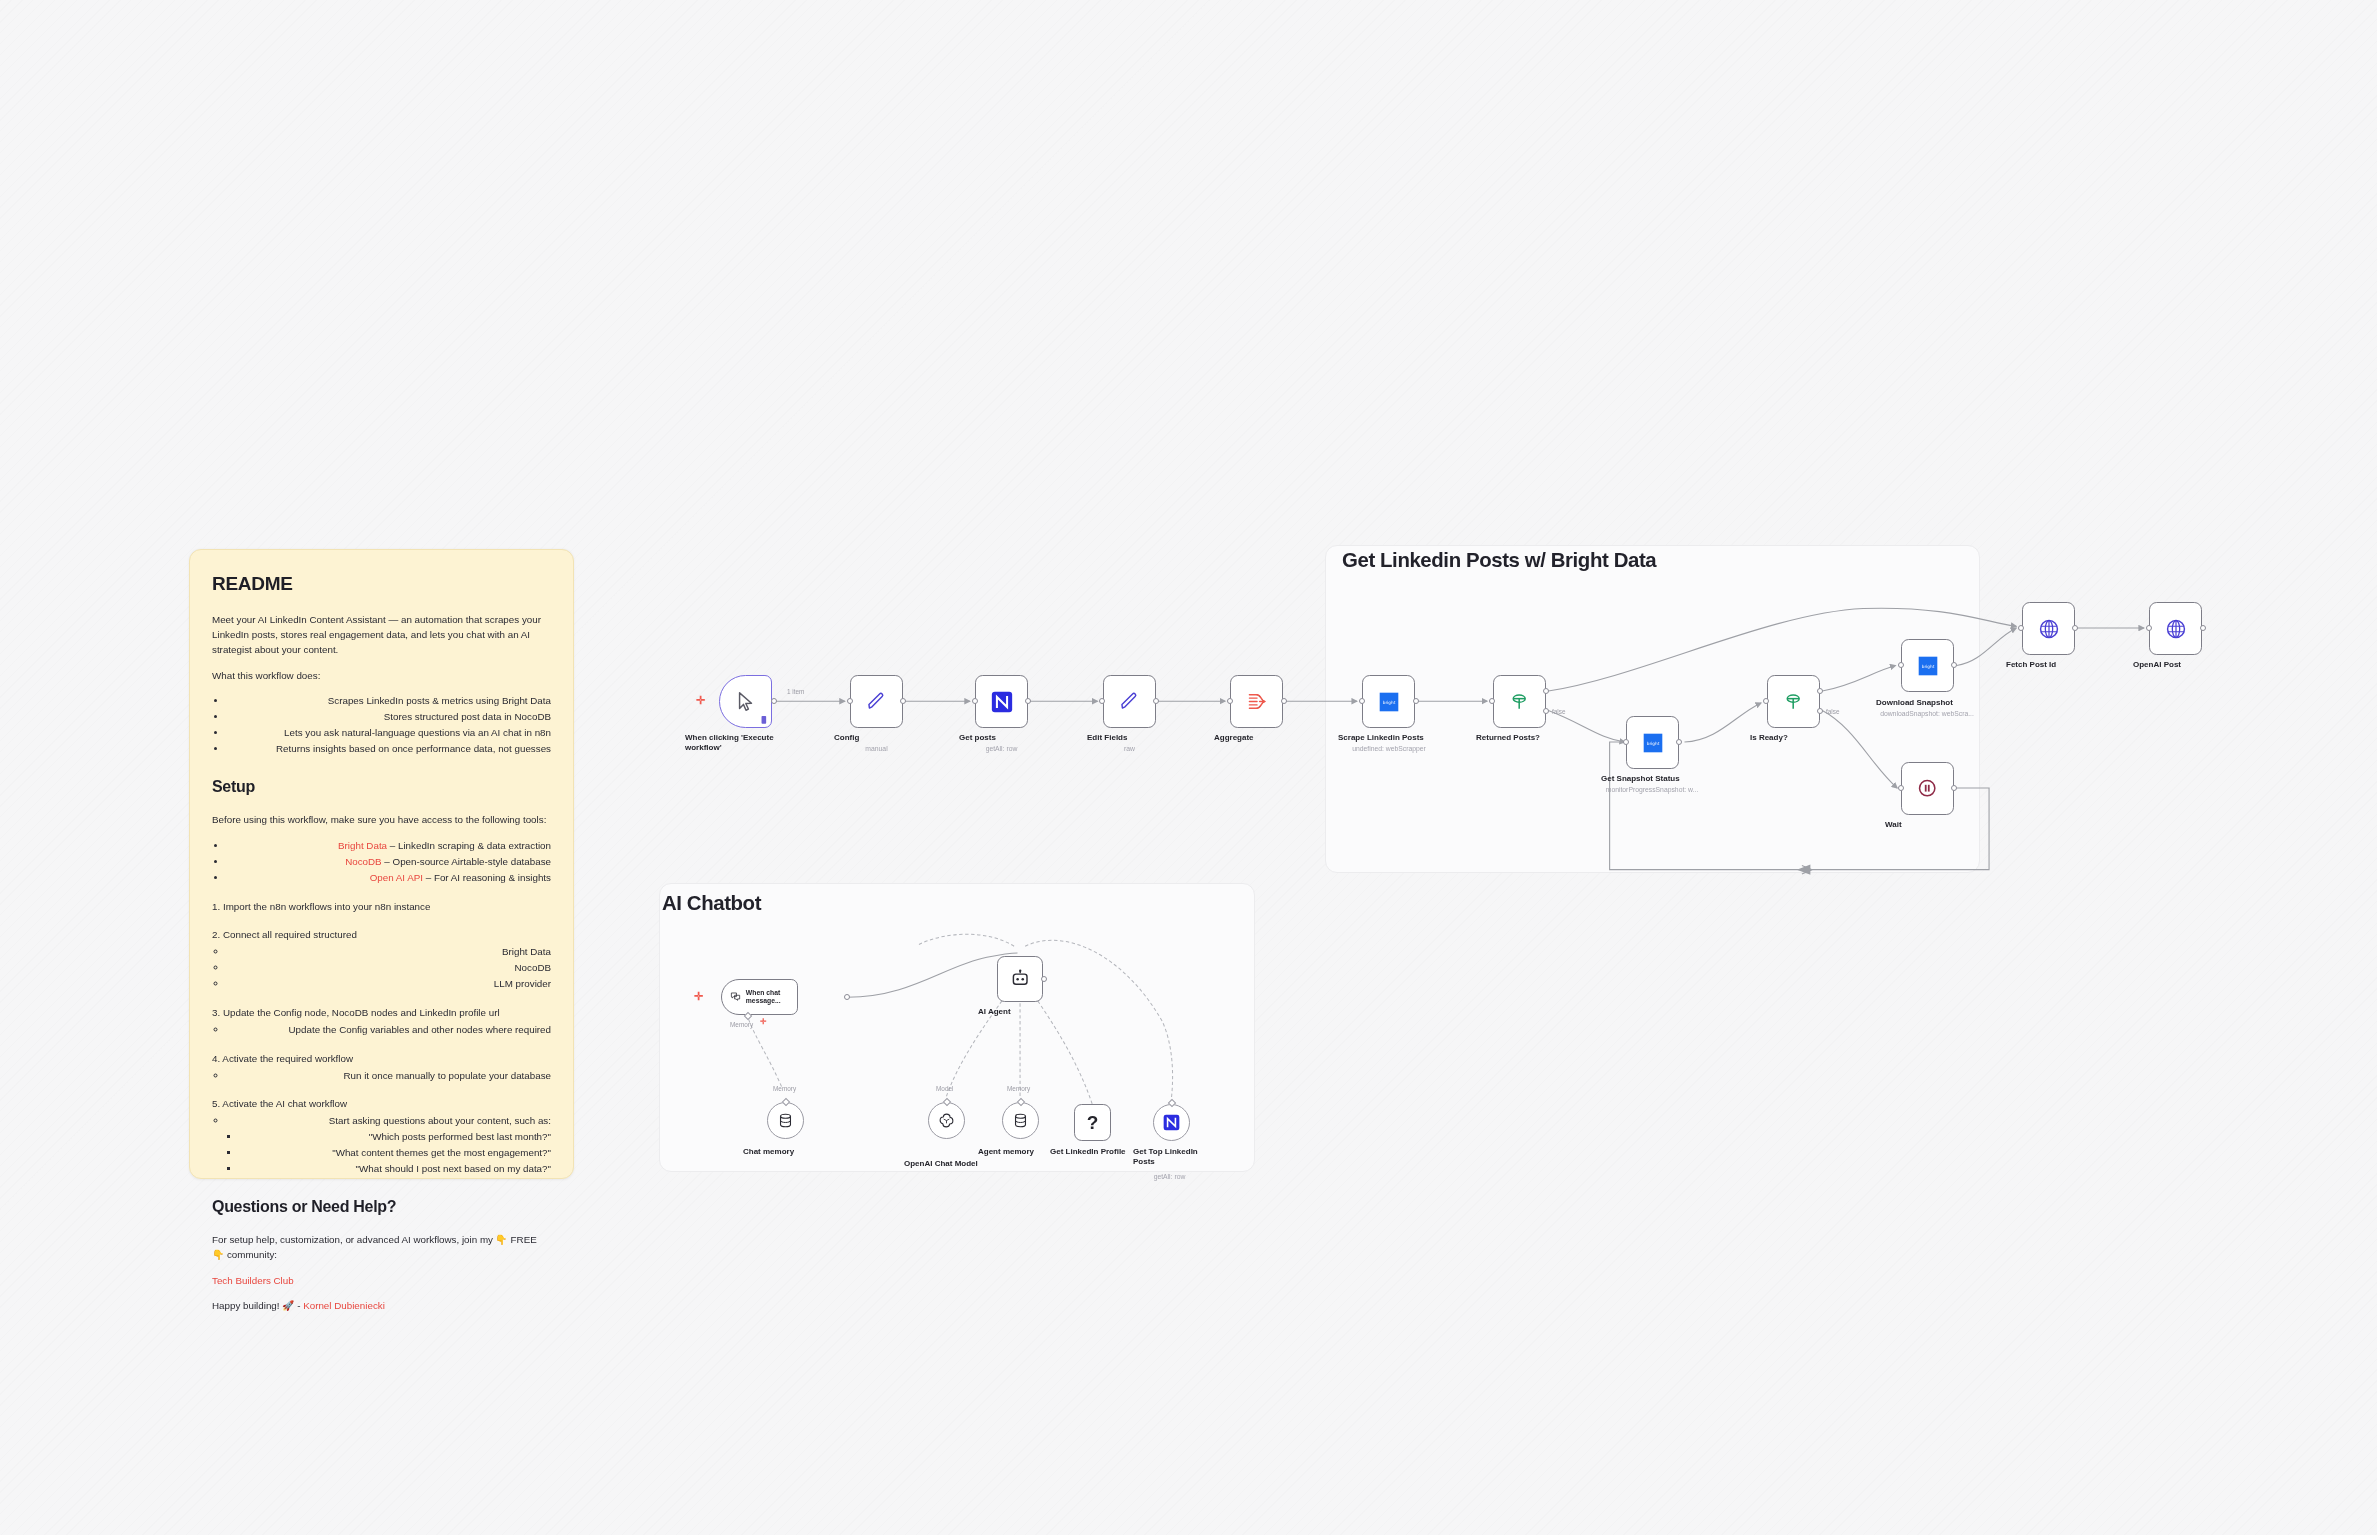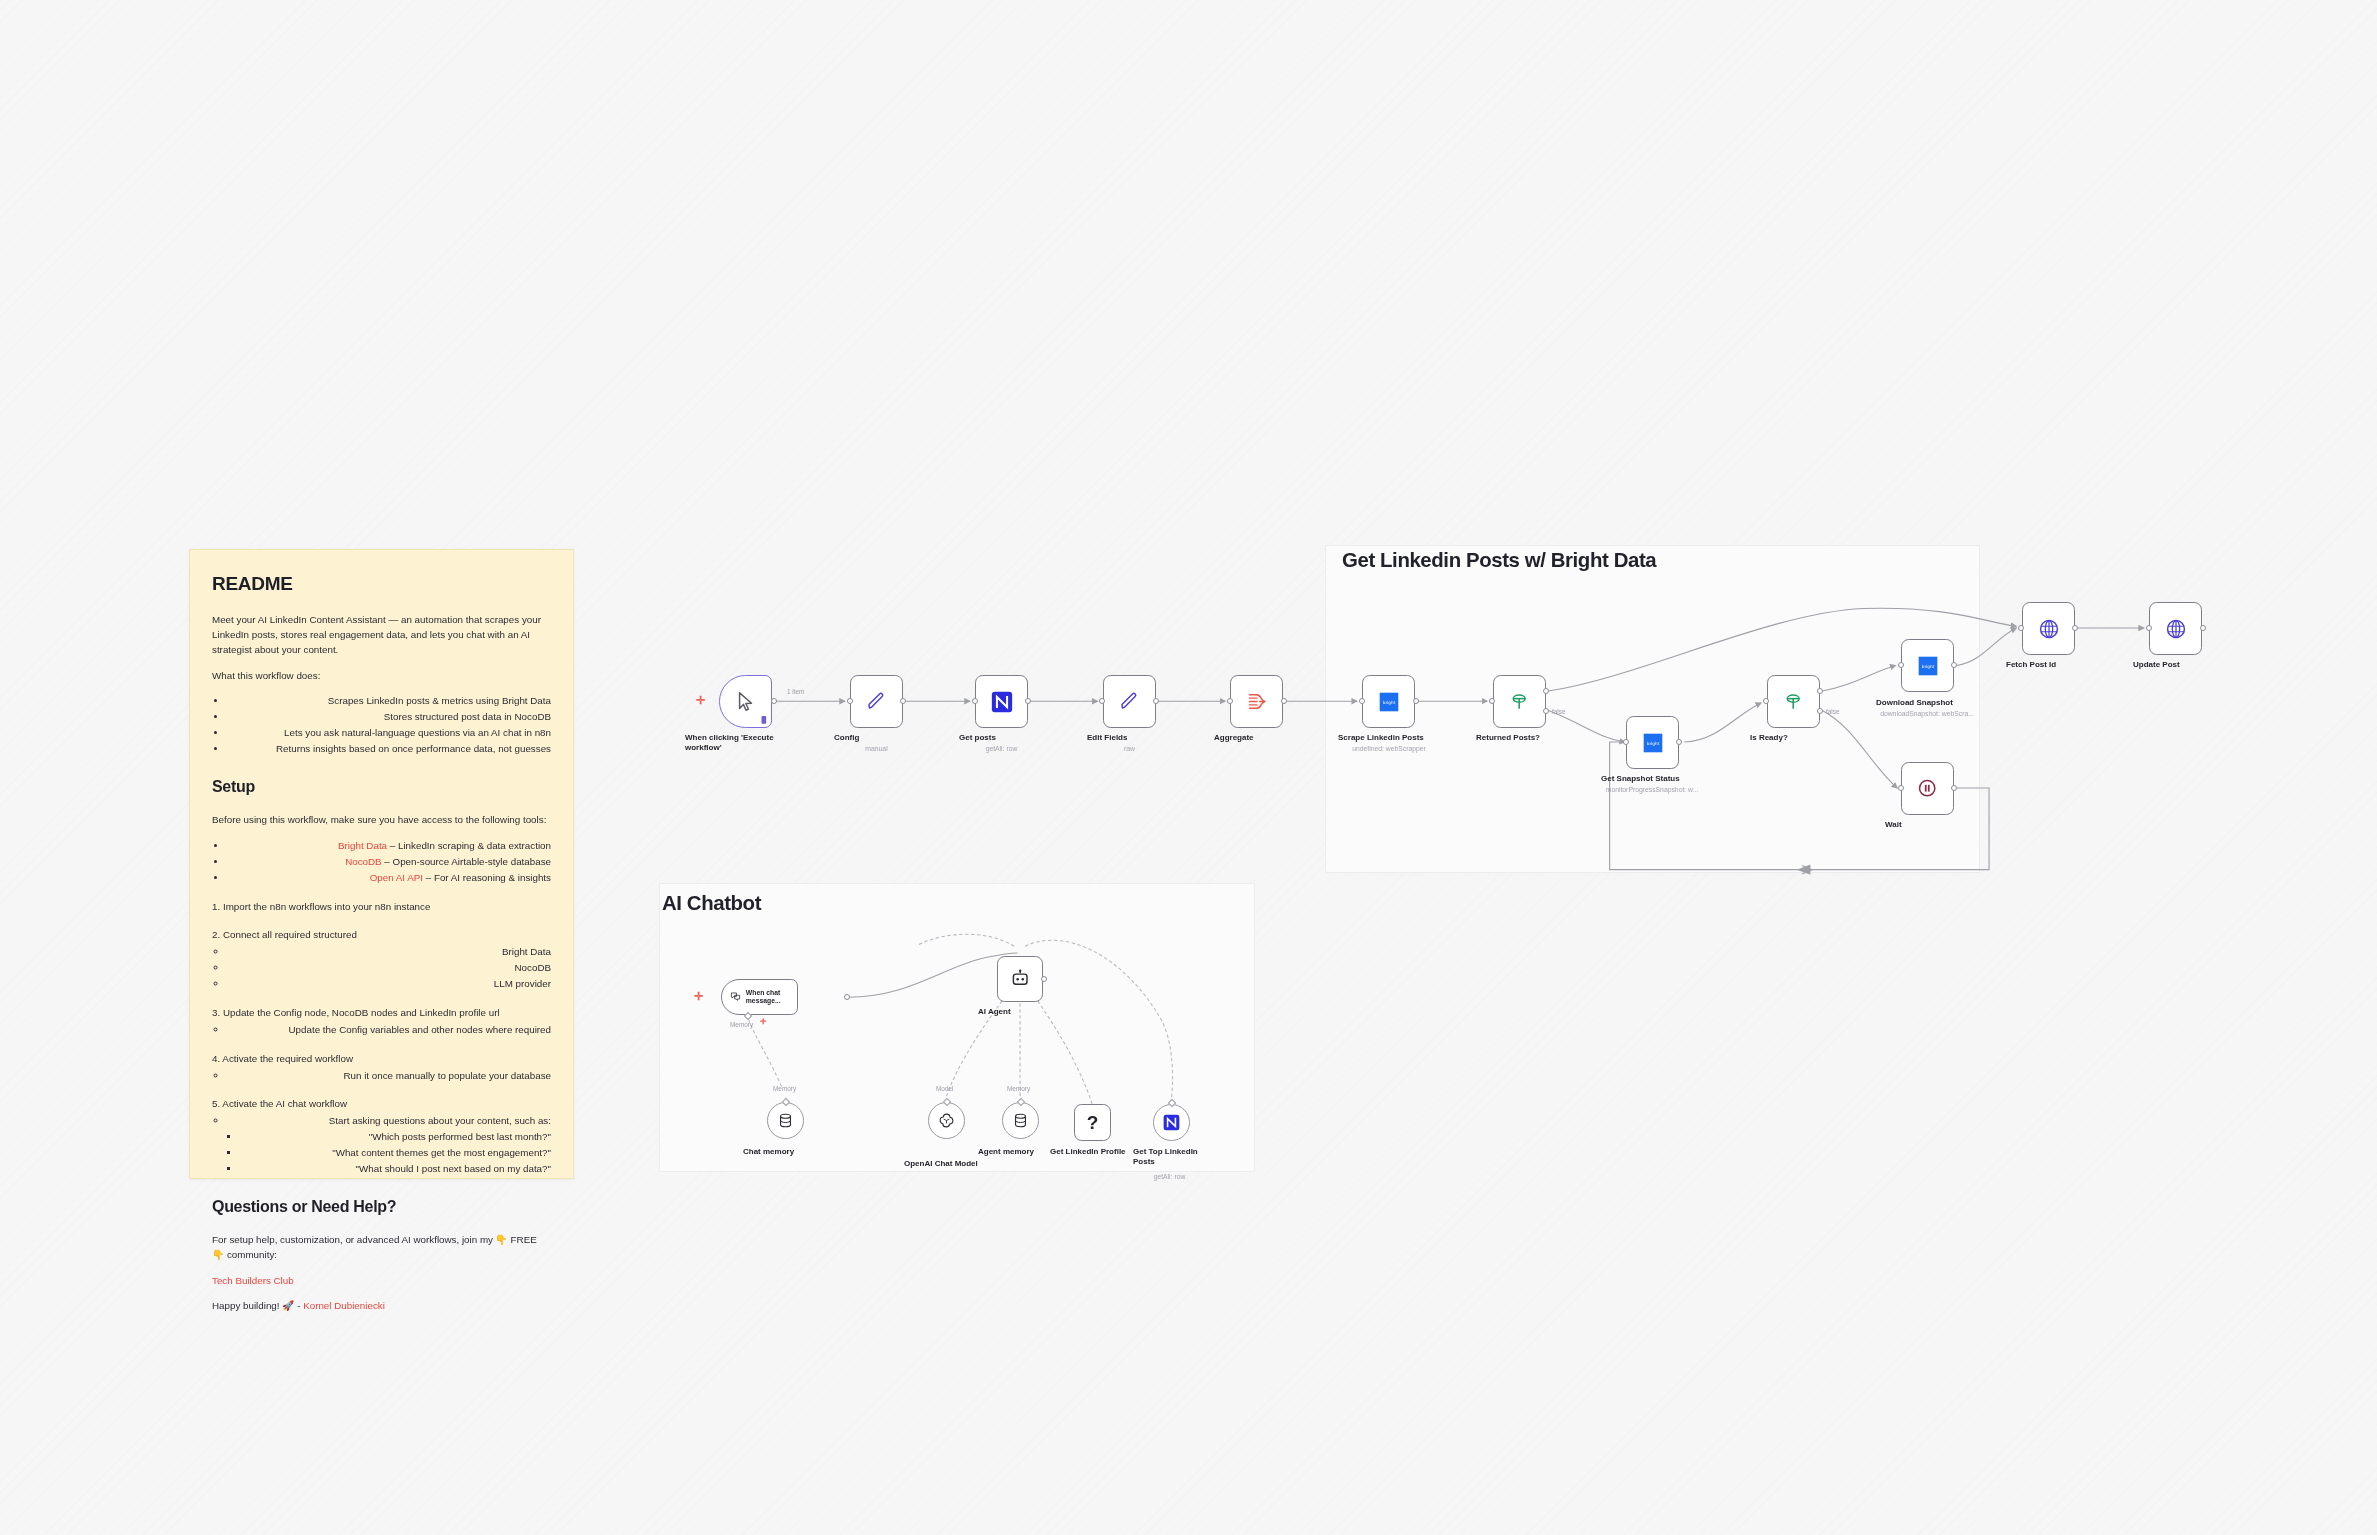--- a/index.html
+++ b/index.html
@@ -15,21 +15,21 @@
     position:absolute;inset:0;
     background-color:#f6f6f7;
     background-image:repeating-linear-gradient(135deg,
         rgba(0,0,0,0.012) 0px, rgba(0,0,0,0.012) 0.9px,
         rgba(0,0,0,0) 0.9px, rgba(0,0,0,0) 7.7px);
   }
 
   
   .sticky{
     position:absolute;
-    border-radius:1px;
+    border-radius:12px;
     box-sizing:border-box;
   }
   .sticky-yellow{
     background:#fdf3d3;
     border:0.9px solid #f2e3b4;
     box-shadow:0 0.9px 2.6px rgba(0,0,0,.06);
   }
   .sticky-white{
     background:#fbfbfc;
     border:0.9px solid #ececee;
@@ -414,21 +414,21 @@
 
 <div class="node" style="left:2149px;top:602px;">
   <svg width="22" height="22" viewBox="0 0 24 24">
     <circle cx="12" cy="12" r="9.2" fill="none" stroke="#4a3fd4" stroke-width="1.6"></circle>
     <ellipse cx="12" cy="12" rx="4" ry="9.2" fill="none" stroke="#4a3fd4" stroke-width="1.4"></ellipse>
     <path d="M3 9 H21 M3 15 H21 M12 2.8 V21.2" stroke="#4a3fd4" stroke-width="1.3"></path>
   </svg>
 </div>
 <div class="port" style="left:2146px;top:625px;"></div>
 <div class="port" style="left:2200px;top:625px;"></div>
-<div class="node-label" style="left:2133px;top:660px;width:85px;">Update Post</div>
+<div class="node-label" style="left:2133px;top:660px;width:85px;">OpenAI Post</div>
 
 <svg class="edges" width="2377" height="1536" viewBox="0 0 2794 1805">
 
   <path class="e" d="M996,1172 C1070,1172 1110,1135 1160,1125 C1180,1121 1190,1120 1196,1120"></path>
 
   <path class="ed" d="M880,1198 C886,1216 905,1245 920,1280"></path>
 
   <path class="ed" d="M1186,1165 C1160,1200 1125,1250 1112,1290"></path>
 
   <path class="ed" d="M1199,1165 L1199,1290"></path>

